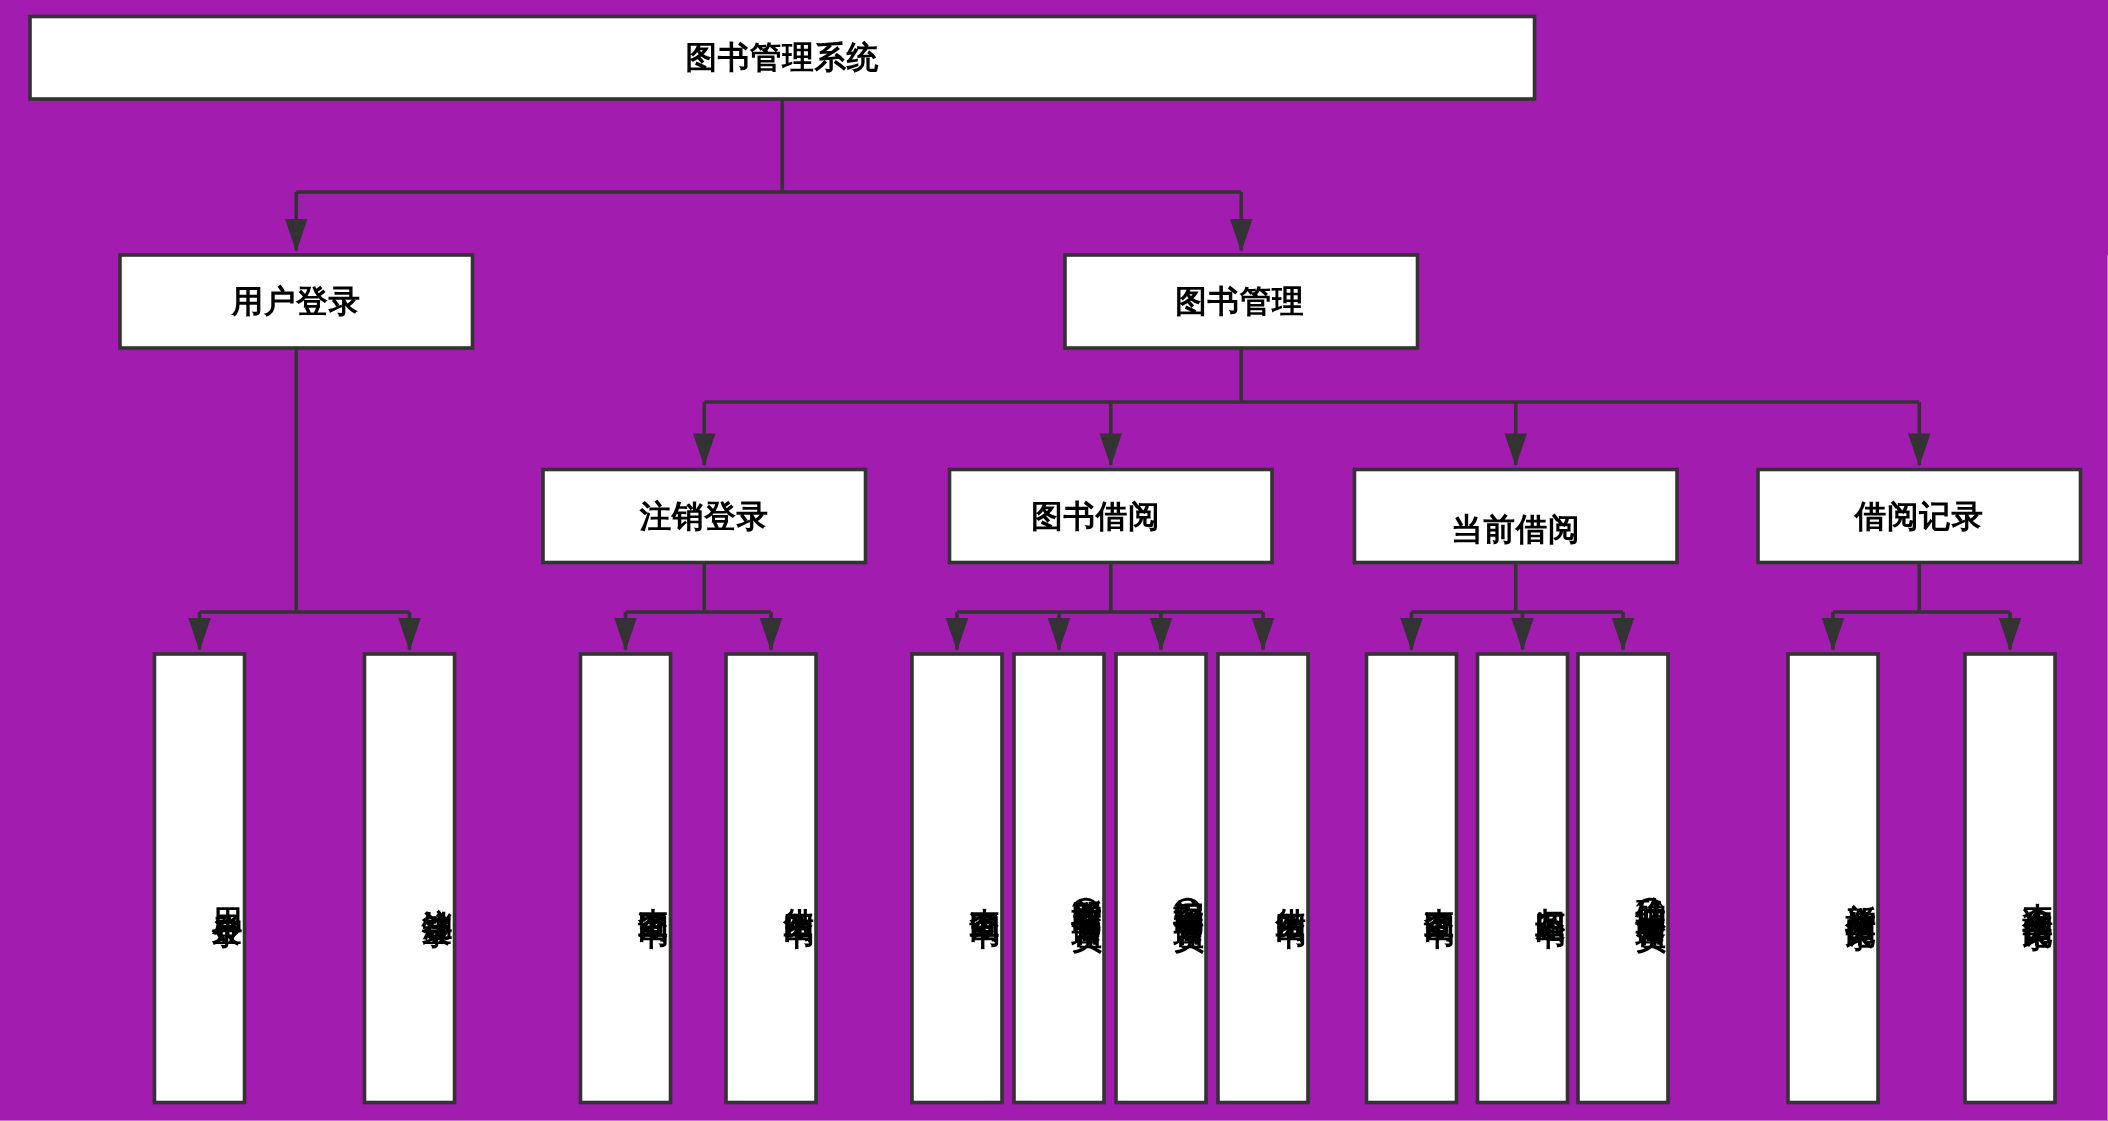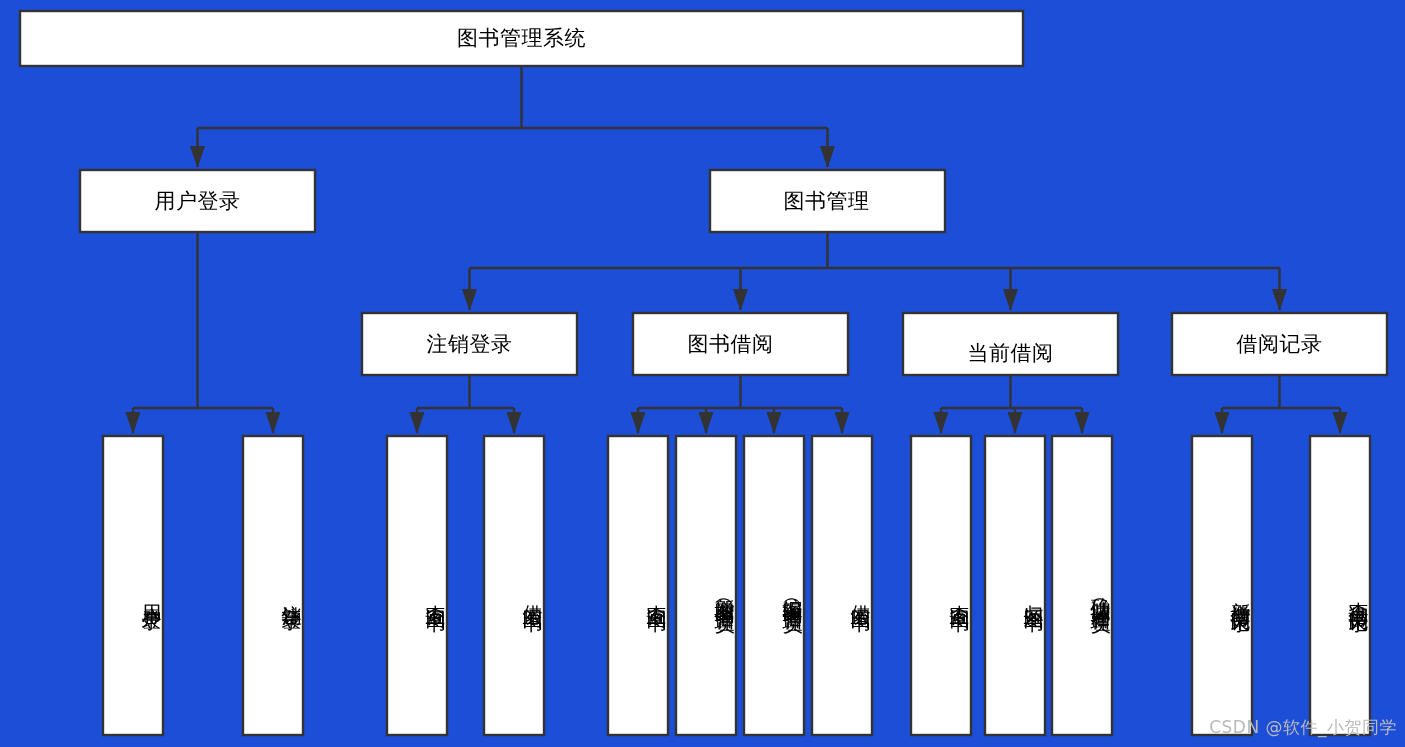--- a/index.html
+++ b/index.html
@@ -10,21 +10,22 @@
   body {
     width: 1405px;
     height: 747px;
     font-family: "DejaVu Sans", "Liberation Sans", sans-serif;
     overflow: hidden;
   }
   #diagram-root {
     position: relative;
     width: 1405px;
     height: 747px;
-    background: #1d4ed8;
+    background: #a21caf;
+    font-weight: bold;
   }
   svg#diagram-svg {
     position: absolute;
     left: 0;
     top: 0;
     width: 1405px;
     height: 747px;
   }
   .node-box {
     fill: #ffffff;
@@ -198,14 +199,13 @@
       <div class="node-label vert" style="left: 985px; top: 436px; width: 60px; height: 299px; padding-top: 16px; box-sizing: border-box;">归还图书</div>
       <div class="hit" style="left: 985px; top: 436px; width: 60px; height: 299px;"></div>
       <div class="node-label vert" style="left: 1052px; top: 436px; width: 60px; height: 299px; padding-top: 16px; box-sizing: border-box;">确认归还（管理员）</div>
       <div class="hit" style="left: 1052px; top: 436px; width: 60px; height: 299px;"></div>
       <div class="node-label vert" style="left: 1192px; top: 436px; width: 60px; height: 299px; padding-top: 16px; box-sizing: border-box;">新增借阅记录</div>
       <div class="hit" style="left: 1192px; top: 436px; width: 60px; height: 299px;"></div>
       <div class="node-label vert" style="left: 1310px; top: 436px; width: 60px; height: 299px; padding-top: 16px; box-sizing: border-box;">查询借阅记录</div>
       <div class="hit" style="left: 1310px; top: 436px; width: 60px; height: 299px;"></div>
     </div>
 
-  <div id="watermark">CSDN @软件_小贺同学</div>
 </div>
 
 </body></html>

